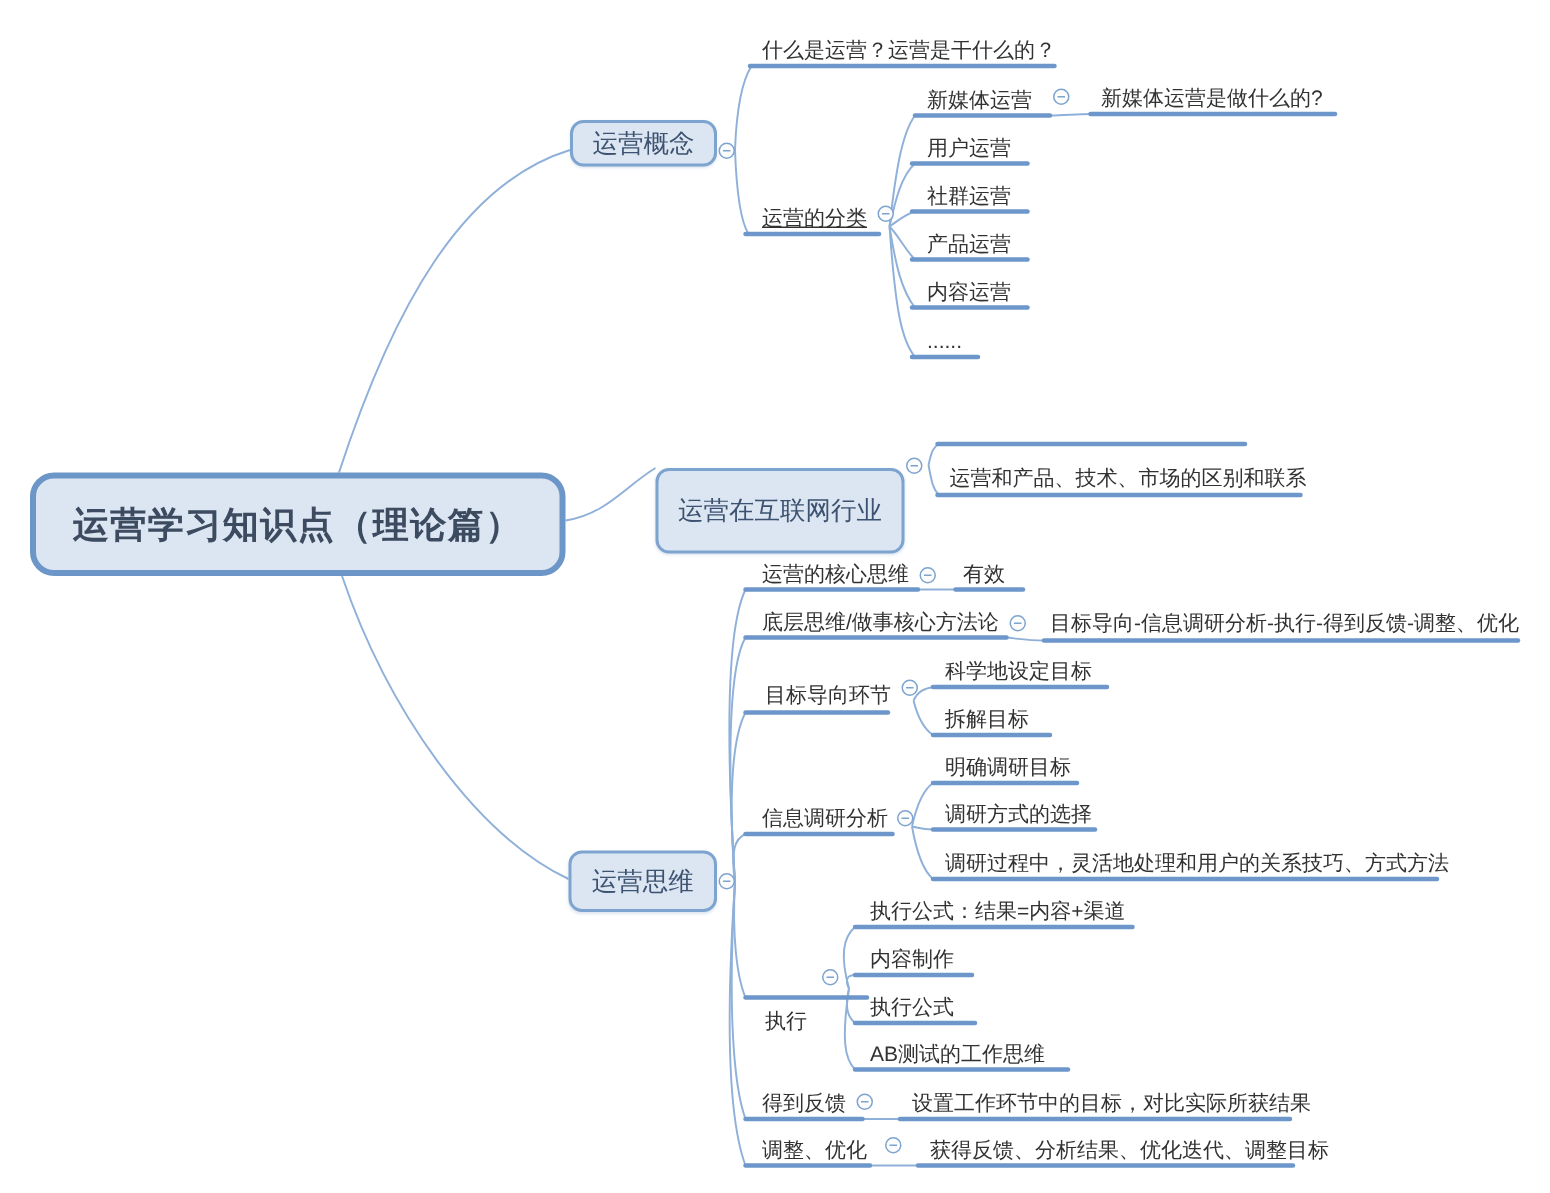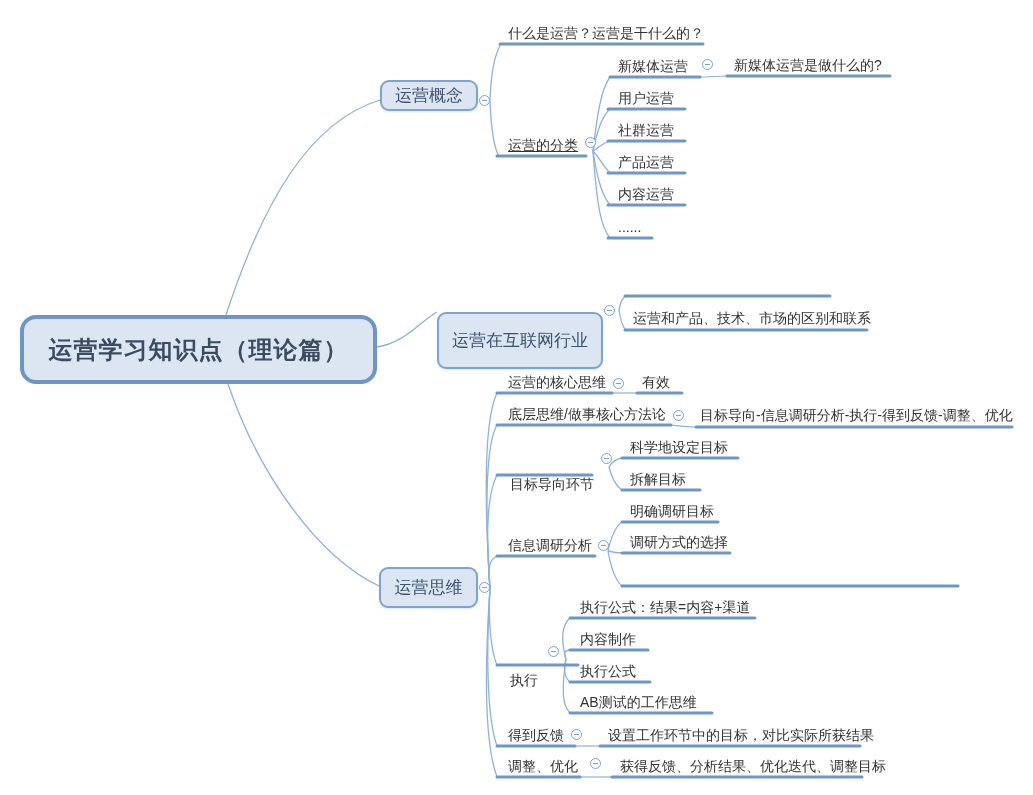--- a/index.html
+++ b/index.html
@@ -170,26 +170,27 @@
   <div class="node" style="left:618px;top:153px;">产品运营</div>
   <div class="node" style="left:618px;top:185px;">内容运营</div>
   <div class="node" style="left:618px;top:218px;">......</div>
 
   <div class="node" style="left:633px;top:309px;">运营和产品、技术、市场的区别和联系</div>
 
   <div class="node" style="left:508px;top:373px;">运营的核心思维</div>
   <div class="node" style="left:642px;top:373px;">有效</div>
   <div class="node" style="left:508px;top:405px;">底层思维/做事核心方法论</div>
   <div class="node" style="left:700px;top:406px;">目标导向-信息调研分析-执行-得到反馈-调整、优化</div>
-  <div class="node" style="left:510px;top:454px;margin-top:21px;">目标导向环节</div>
+  <div class="node" style="left:510px;top:454px;">目标导向环节</div>
   <div class="node" style="left:630px;top:438px;">科学地设定目标</div>
   <div class="node" style="left:630px;top:470px;">拆解目标</div>
   <div class="node" style="left:508px;top:536px;">信息调研分析</div>
   <div class="node" style="left:630px;top:502px;">明确调研目标</div>
   <div class="node" style="left:630px;top:533px;">调研方式的选择</div>
+  <div class="node" style="left:630px;top:566px;">调研过程中，灵活地处理和用户的关系技巧、方式方法</div>
   <div class="node" style="left:510px;top:630px;margin-top:41px;">执行</div>
   <div class="node" style="left:580px;top:598px;">执行公式：结果=内容+渠道</div>
   <div class="node" style="left:580px;top:630px;">内容制作</div>
   <div class="node" style="left:580px;top:662px;">执行公式</div>
   <div class="node" style="left:580px;top:693px;">AB测试的工作思维</div>
   <div class="node" style="left:508px;top:726px;">得到反馈</div>
   <div class="node" style="left:608px;top:726px;">设置工作环节中的目标，对比实际所获结果</div>
   <div class="node" style="left:508px;top:757px;">调整、优化</div>
   <div class="node" style="left:620px;top:757px;">获得反馈、分析结果、优化迭代、调整目标</div>
 

